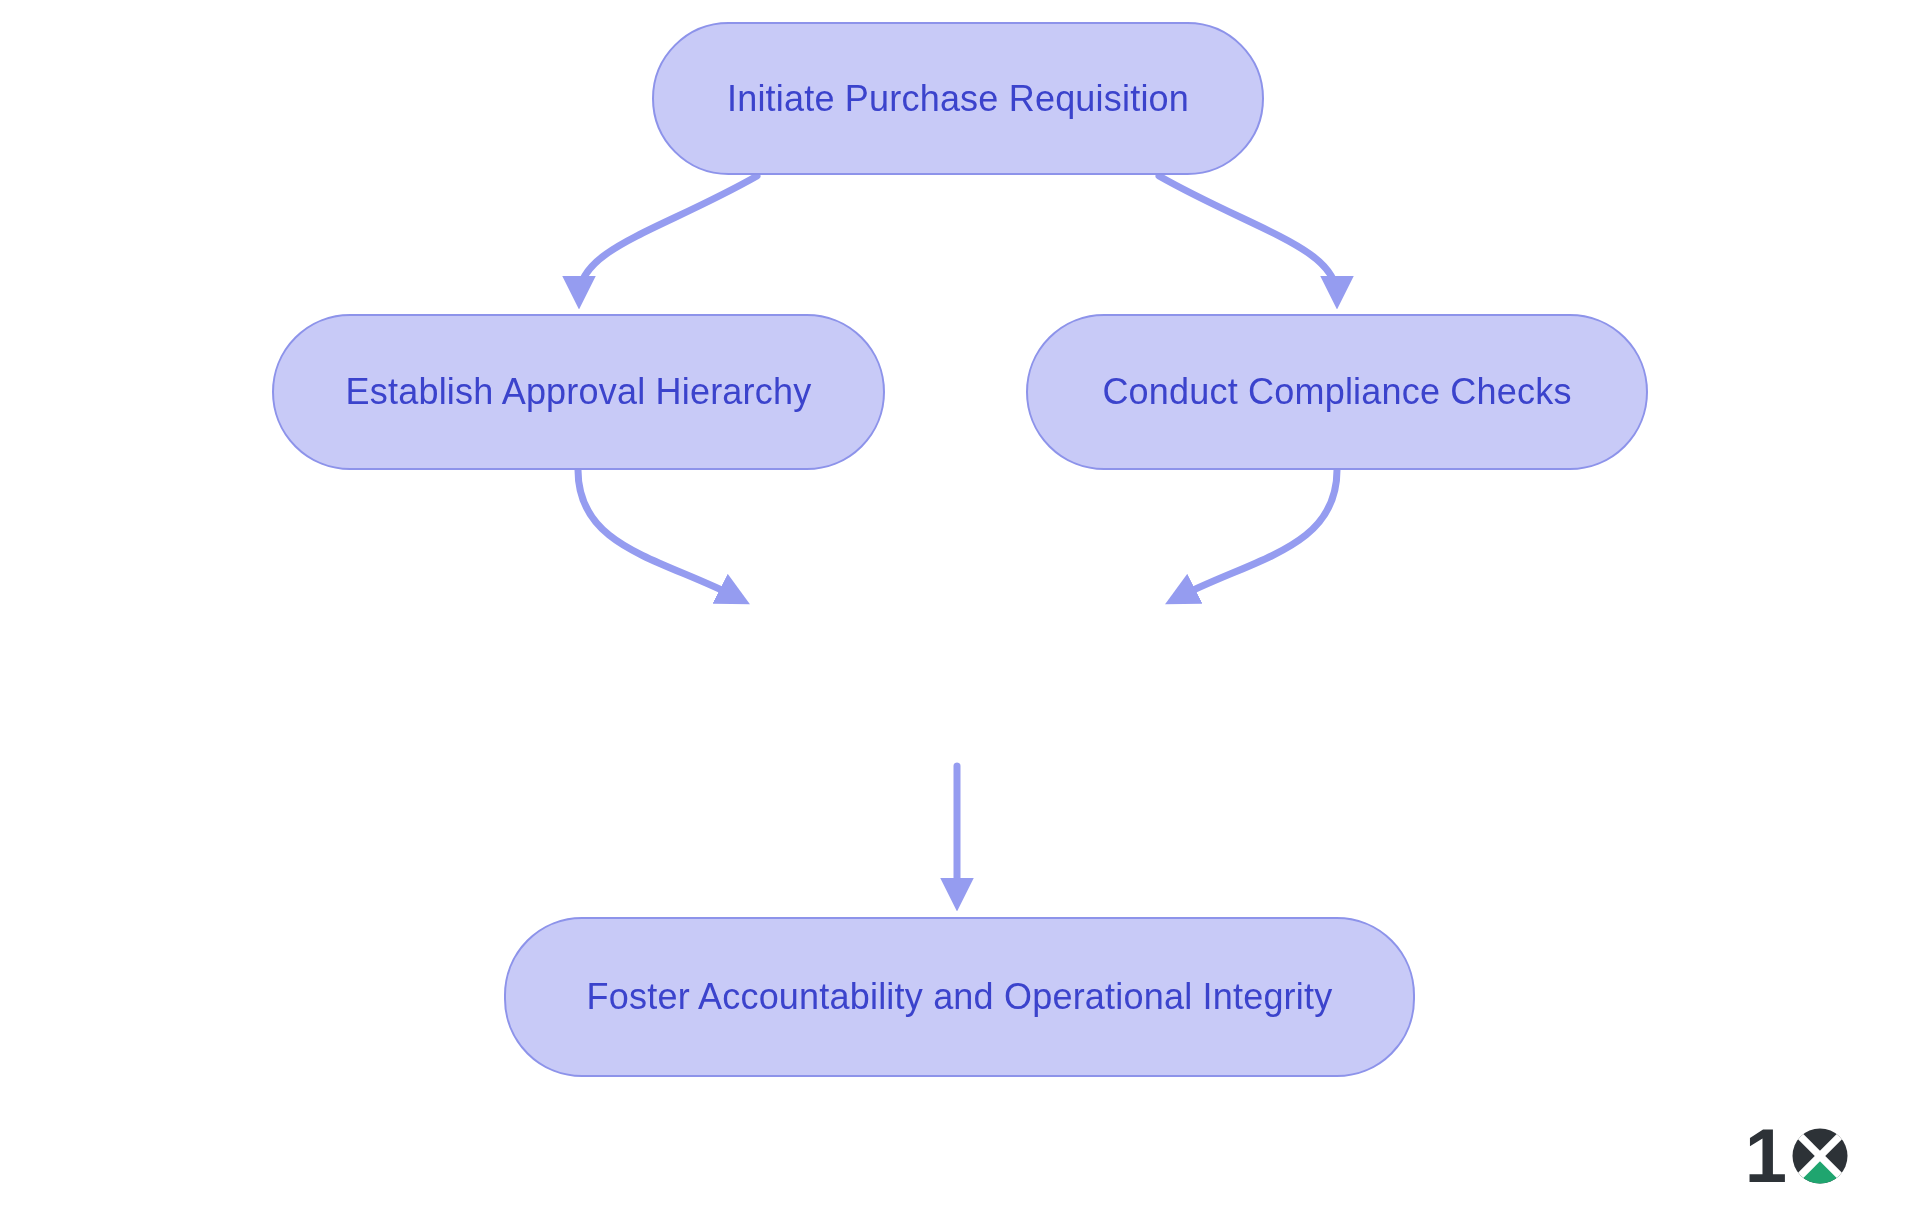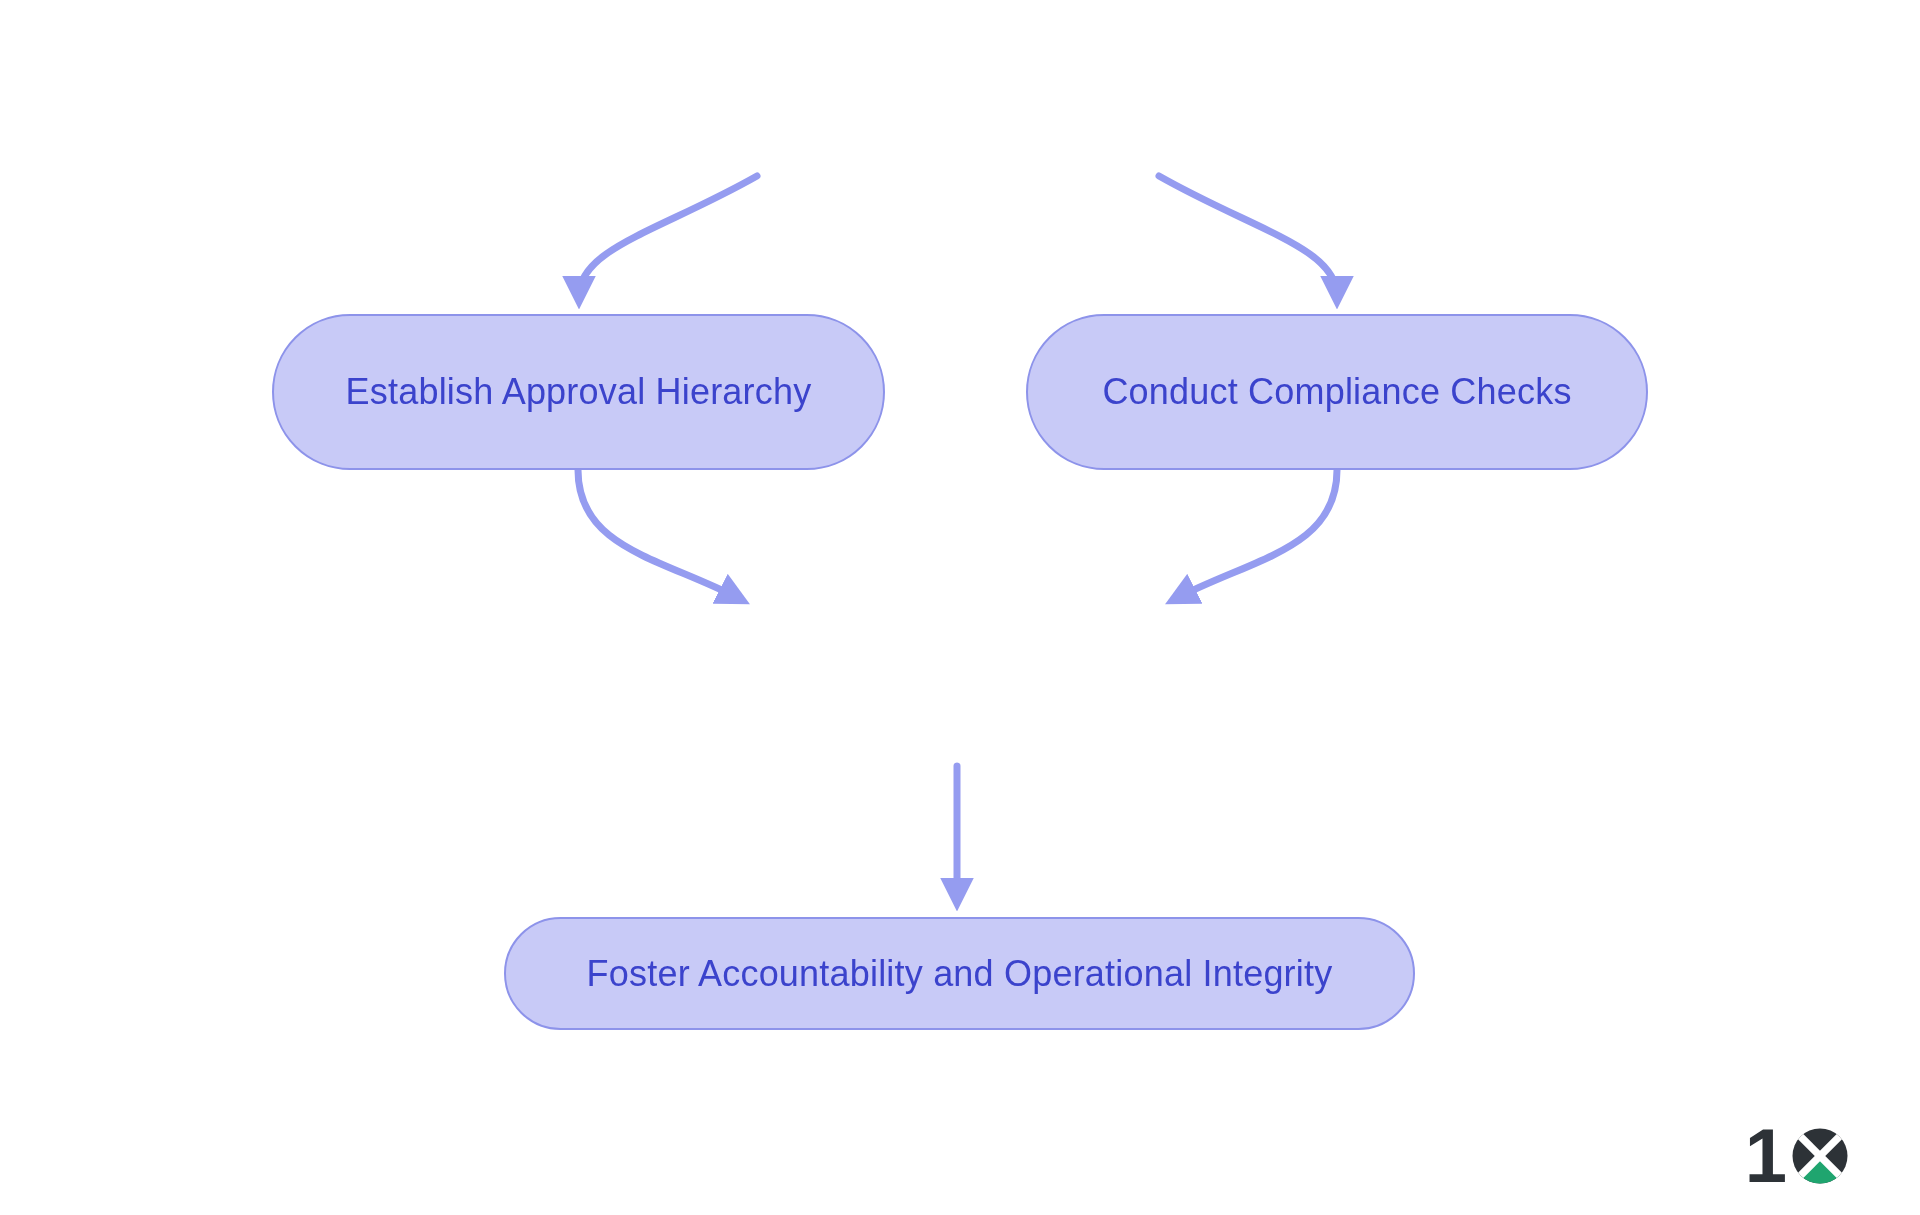--- a/index.html
+++ b/index.html
@@ -31,21 +31,21 @@
     color:var(--node-text);
     font-size:36px;
     letter-spacing:0.2px;
     line-height:1.15;
     padding:0 30px;
   }
   .node-initiate  {left:652px; top:22px;  width:612px; height:153px;}
   .node-hierarchy {left:272px; top:314px; width:613px; height:156px;}
   .node-compliance{left:1026px;top:314px; width:622px; height:156px;}
   .node-budget    {left:480px; top:609px; width:965px; height:156px;}
-  .node-integrity {left:504px; top:917px; width:911px; height:113px;}
+  .node-integrity {left:504px; top:917px; width:911px; height:160px;}
 
   .brand{
     position:absolute;
     right:71px; top:1126px;
     display:flex;align-items:center;
     height:60px;
   }
   .brand-numeral{
     color:var(--logo-dark);
     font-weight:700;
@@ -70,20 +70,23 @@
     </defs>
     <g fill="none" stroke="#959cf0" stroke-width="7" stroke-linecap="round">
       <path d="M 757 176 C 662 230, 579 248, 579 296" marker-end="url(#ah)"></path>
       <path d="M 1159 176 C 1254 230, 1337 248, 1337 296" marker-end="url(#ah)"></path>
       <path d="M 578 470 C 578 548, 660 558, 738 598" marker-end="url(#ah)"></path>
       <path d="M 1337 470 C 1337 548, 1255 558, 1177 598" marker-end="url(#ah)"></path>
       <path d="M 957 766 L 957 898" marker-end="url(#ah)"></path>
     </g>
   </svg>
 
+  <div class="node node-initiate">
+    <span>Initiate Purchase Requisition</span>
+  </div>
 
   <div class="node node-compliance">
     <span>Conduct Compliance Checks</span>
   </div>
 
   <div class="node node-hierarchy">
     <span>Establish Approval Hierarchy</span>
   </div>
 
 

